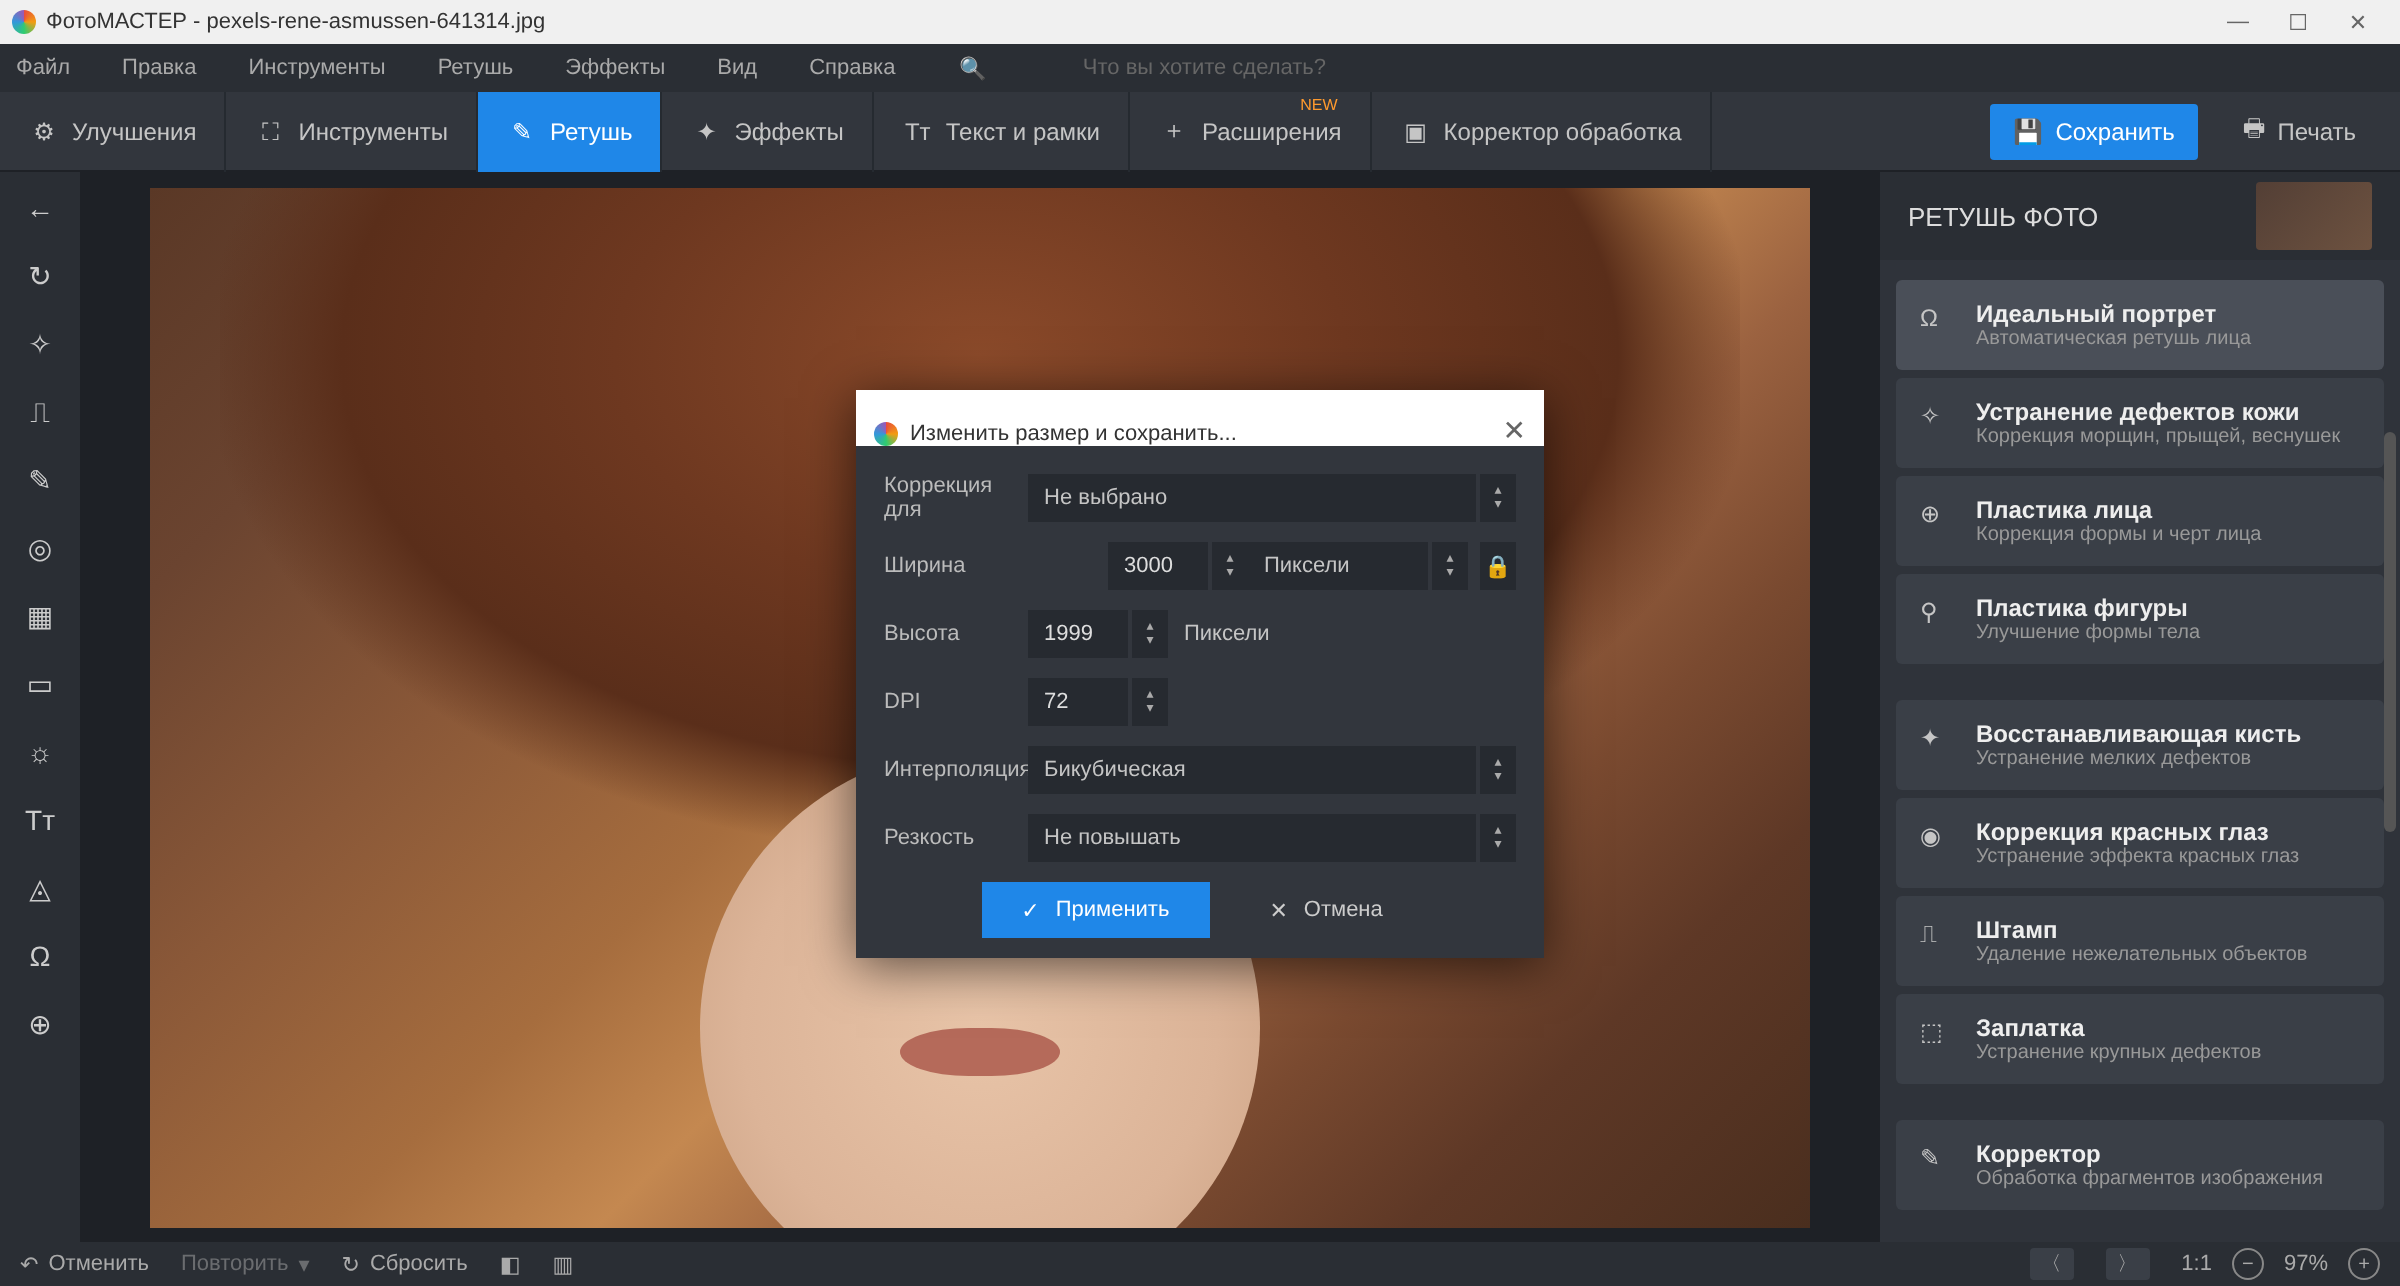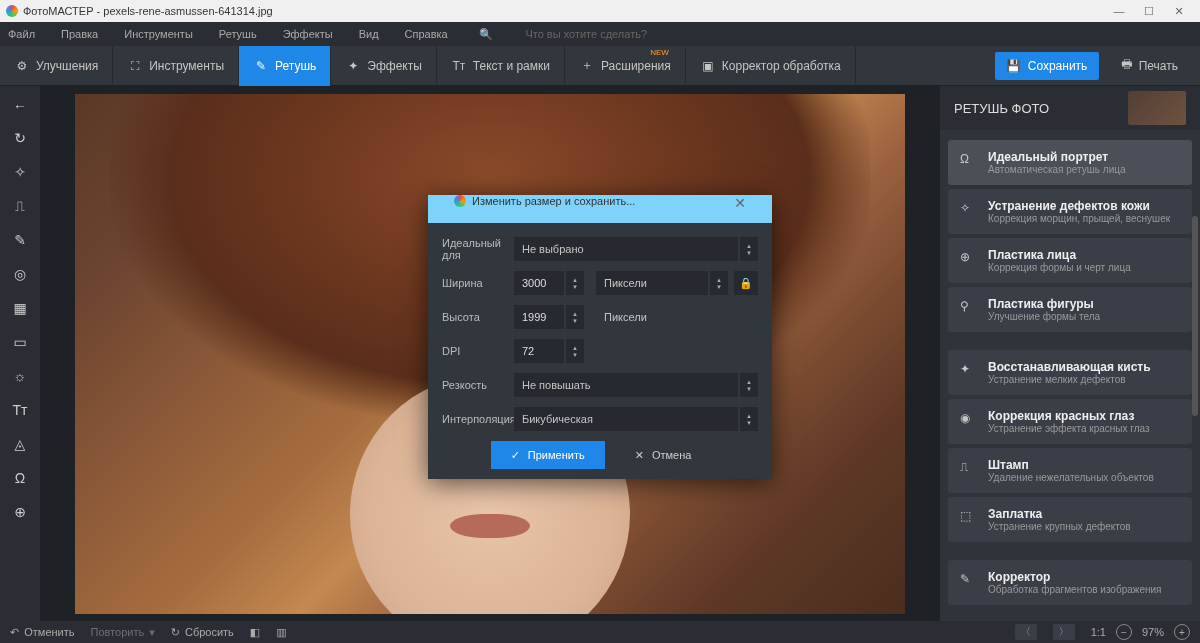--- a/index.html
+++ b/index.html
@@ -2,21 +2,21 @@
 <html><head>
 <meta charset="utf-8">
 <style>
 *{margin:0;padding:0;box-sizing:border-box;font-family:"Segoe UI",Arial,sans-serif;user-select:none}
 body{background:#2a2e34;color:#c5c5c5;font-size:12px;overflow:hidden;width:1200px;height:643px;position:relative}
 .titlebar{height:22px;background:#f0f0f0;display:flex;align-items:center;padding:0 6px;color:#333;font-size:11px}
 .titlebar .logo{width:12px;height:12px;margin-right:5px;background:conic-gradient(#e74c3c,#f39c12,#2ecc71,#3498db,#9b59b6);border-radius:50%}
 .titlebar .spacer{flex:1}
 .titlebar .winbtn{width:30px;text-align:center;color:#666;font-size:11px}
 .menubar{height:24px;background:#2a2e34;display:flex;align-items:center;padding:0 8px;gap:26px;font-size:11px;color:#aaa}
-.menubar .search{color:#666;margin-left:6px}
+.menubar .search{color:#666;margin-left:22px}
 .toolbar{height:40px;background:#32363d;display:flex;align-items:center;border-bottom:1px solid #1e2126}
 .toolbar .tbtn{height:40px;padding:0 14px;display:flex;align-items:center;gap:6px;font-size:12px;color:#c5c5c5;border-right:1px solid #252a30;position:relative}
 .toolbar .tbtn.active{background:#1f87e8;color:#fff}
 .toolbar .tbtn .ico{width:16px;height:16px;display:flex;align-items:center;justify-content:center}
 .badge-new{position:absolute;top:2px;right:16px;font-size:8px;color:#ff9a2e}
 .tb-spacer{flex:1}
 .save-btn{background:#1f87e8;color:#fff;height:28px;padding:0 12px;display:flex;align-items:center;gap:6px;border-radius:2px;margin-right:10px}
 .print-btn{height:28px;padding:0 12px;display:flex;align-items:center;gap:6px;color:#c5c5c5;margin-right:10px}
 .main{display:flex;height:535px}
 .leftbar{width:40px;background:#2a2e34;display:flex;flex-direction:column;align-items:center;padding-top:8px;gap:14px}
@@ -39,32 +39,32 @@
 .rp-scroll{position:absolute;right:2px;top:130px;width:6px;height:200px;background:#555;border-radius:3px}
 .bottombar{height:22px;background:#2a2e34;display:flex;align-items:center;padding:0 10px;gap:16px;font-size:11px;color:#aaa}
 .bottombar .bb-left{display:flex;gap:16px;align-items:center}
 .bottombar .bb-spacer{flex:1}
 .bb-btn{display:flex;align-items:center;gap:5px}
 .nav-arrow{width:22px;height:16px;background:#3a3f47;display:flex;align-items:center;justify-content:center;border-radius:2px;font-size:10px}
 .zoom-ctl{display:flex;align-items:center;gap:10px}
 .zc-btn{width:16px;height:16px;border:1px solid #888;border-radius:50%;display:flex;align-items:center;justify-content:center;font-size:10px}
 
 .dialog{position:absolute;left:428px;top:195px;width:344px;background:#32363d;box-shadow:0 4px 24px rgba(0,0,0,.6);z-index:100}
-.dlg-title{height:28px;background:#7dd3fc;color:#333;display:flex;align-items:flex-start;padding:0 26px;font-size:11px}
+.dlg-title{height:28px;background:#ffffff;color:#333;display:flex;align-items:flex-end;padding:0 9px;font-size:11px}
 .dlg-title .logo{width:12px;height:12px;margin-right:6px;background:conic-gradient(#e74c3c,#f39c12,#2ecc71,#3498db,#9b59b6);border-radius:50%}
 .dlg-title .close{margin-left:auto;font-size:14px;color:#666}
 .dlg-body{padding:14px 14px 10px}
 .dlg-row{display:flex;align-items:center;margin-bottom:10px;font-size:11px}
 .dlg-label{width:72px;color:#bbb}
 .dlg-field{height:24px;background:#262a30;border:none;color:#ddd;padding:0 8px;font-size:11px}
 .dlg-select{flex:1;height:24px;background:#262a30;display:flex;align-items:center;padding:0 8px;position:relative}
 .dlg-spin{width:18px;height:24px;background:#262a30;display:flex;flex-direction:column;justify-content:center;align-items:center;margin-left:2px}
 .dlg-spin::before{content:"▴";font-size:7px;line-height:7px;color:#aaa}
 .dlg-spin::after{content:"▾";font-size:7px;line-height:7px;color:#aaa}
-.dlg-unit{width:90px;margin-left:12px}
+.dlg-unit{width:90px;margin-left:0}
 .dlg-lock{width:24px;height:24px;background:#262a30;margin-left:6px;display:flex;align-items:center;justify-content:center;font-size:11px}
 .dlg-actions{display:flex;justify-content:center;gap:0;margin-top:8px}
 .dlg-apply{background:#1f87e8;color:#fff;height:28px;padding:0 20px;display:flex;align-items:center;gap:8px;font-size:11px}
 .dlg-cancel{height:28px;padding:0 18px;display:flex;align-items:center;gap:8px;color:#ccc;margin-left:12px;font-size:11px}
 </style>
 </head>
 <body>
 
 <div class="titlebar">
   <div class="logo"></div>
@@ -263,31 +263,31 @@
 </div>
 
 <div class="dialog">
   <div class="dlg-title">
     <div class="logo"></div>
     <span>Изменить размер и сохранить...</span>
     <span class="close">✕</span>
   </div>
   <div class="dlg-body">
     <div class="dlg-row">
-      <div class="dlg-label">Идеальный для</div>
+      <div class="dlg-label">Коррекция для</div>
       <div class="dlg-select">
           <span>Не выбрано</span>
         </div>
       <div class="dlg-spin"></div>
     </div>
     <div style="display:flex;align-items:flex-start">
       <div style="flex:1">
         <div class="dlg-row">
           <div class="dlg-label">Ширина</div>
-          <input class="dlg-field" style="width: 50px;" value="3000">
+          <input class="dlg-field" style="width: 50px; margin-left: 40px;" value="3000">
           <div class="dlg-spin"></div>
           <div class="dlg-select dlg-unit">
               <span>Пиксели</span>
             </div>
           <div class="dlg-spin"></div>
         </div>
         <div class="dlg-row">
           <div class="dlg-label">Высота</div>
           <input class="dlg-field" style="width: 50px;" value="1999">
           <div class="dlg-spin"></div>
@@ -295,30 +295,30 @@
         </div>
       </div>
       <div class="dlg-lock">🔒</div>
     </div>
     <div class="dlg-row">
       <div class="dlg-label">DPI</div>
       <input class="dlg-field" style="width: 50px;" value="72">
       <div class="dlg-spin"></div>
     </div>
     <div class="dlg-row">
+      <div class="dlg-label">Интерполяция</div>
+      <div class="dlg-select">
+          <span>Бикубическая</span>
+        </div>
+      <div class="dlg-spin"></div>
+    </div>
+    <div class="dlg-row">
       <div class="dlg-label">Резкость</div>
       <div class="dlg-select">
           <span>Не повышать</span>
-        </div>
-      <div class="dlg-spin"></div>
-    </div>
-    <div class="dlg-row">
-      <div class="dlg-label">Интерполяция</div>
-      <div class="dlg-select">
-          <span>Бикубическая</span>
         </div>
       <div class="dlg-spin"></div>
     </div>
     <div class="dlg-actions">
       <div class="dlg-apply">
           <span>✓</span>
           <span>Применить</span>
         </div>
       <div class="dlg-cancel">
           <span>✕</span>

